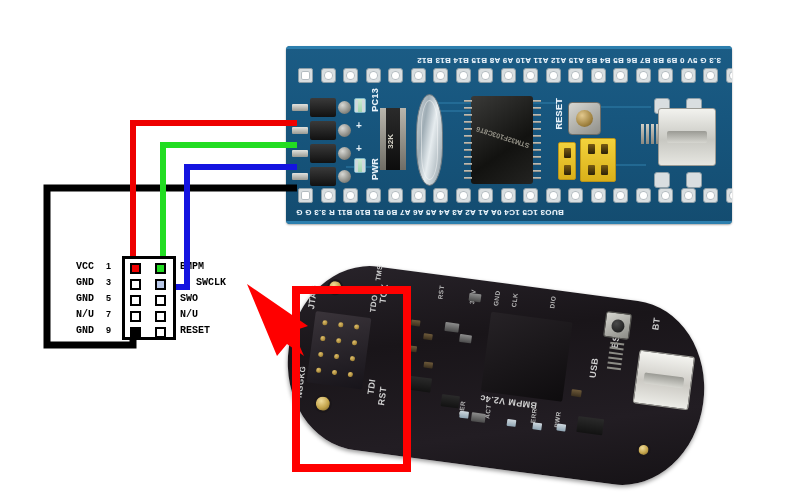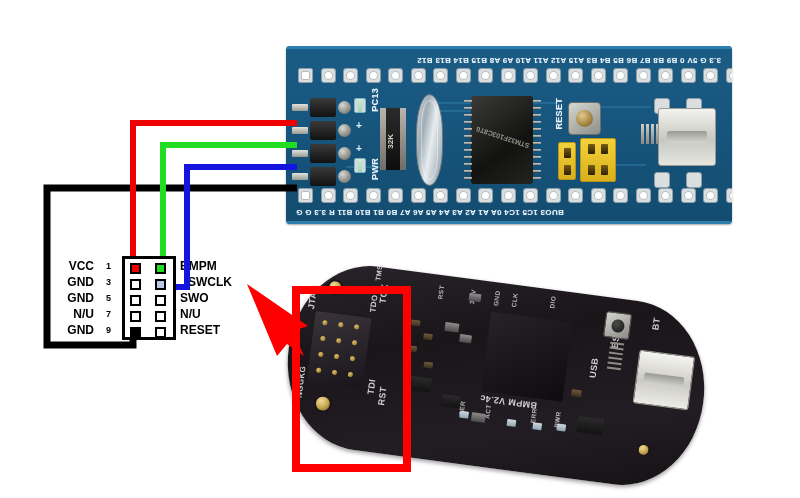--- a/index.html
+++ b/index.html
@@ -33,26 +33,26 @@
     border: 2px solid #000;
     background: #ffffff;
   }
   .pin.red-fill   { background: #ee0000; }
   .pin.green-fill { background: #22dd22; }
   .pin.blue-fill  { background: #b9c8e8; }
   .pin.black-fill { background: #000000; }
 
   .pin-label {
     position: absolute;
-    font-size: 12px;
+    font-size: 10px;
     font-weight: bold;
     color: #000;
     line-height: 11px;
     white-space: nowrap;
-    font-family: Liberation Sans, sans-serif;
+    font-family: Liberation Mono, monospace;
   }
   .pin-label.left  { text-align: right; }
   .pin-label.right { text-align: left; }
   .pin-num {
     position: absolute;
     font-size: 9px;
     font-weight: bold;
     color: #000;
     line-height: 11px;
   }
@@ -595,21 +595,21 @@
     <div class="pin-num" style="left:106px; top:309px;">7</div>
     <div class="pin-num" style="left:106px; top:325px;">9</div>
 
     <div class="pin-num" style="left:164px; top:261px;">2</div>
 
     <div class="pin-num" style="left:164px; top:293px;">6</div>
     <div class="pin-num" style="left:164px; top:309px;">8</div>
     <div class="pin-num" style="left:162px; top:325px;">10</div>
 
     <div class="pin-label right" style="left:180px; top:261px;">BMPM</div>
-    <div class="pin-label right" style="left:188px; top:277px;">SWCLK</div>
+    <div class="pin-label right" style="left:196px; top:277px;">SWCLK</div>
     <div class="pin-label right" style="left:180px; top:293px;">SWO</div>
     <div class="pin-label right" style="left:180px; top:309px;">N/U</div>
     <div class="pin-label right" style="left:180px; top:325px;">RESET</div>
   </div>
 
   <svg id="callout" viewBox="0 0 185 192">
 
     <path d="M 50 8 L 161 8 L 161 186 L 50 186 Z" fill="none" stroke="#ff0000" stroke-width="8"></path>
 
     <path d="M 1 2 L 62 44 L 47 49 L 58 74 L 41 62 L 31 74 Z" fill="#ff0000"></path>

